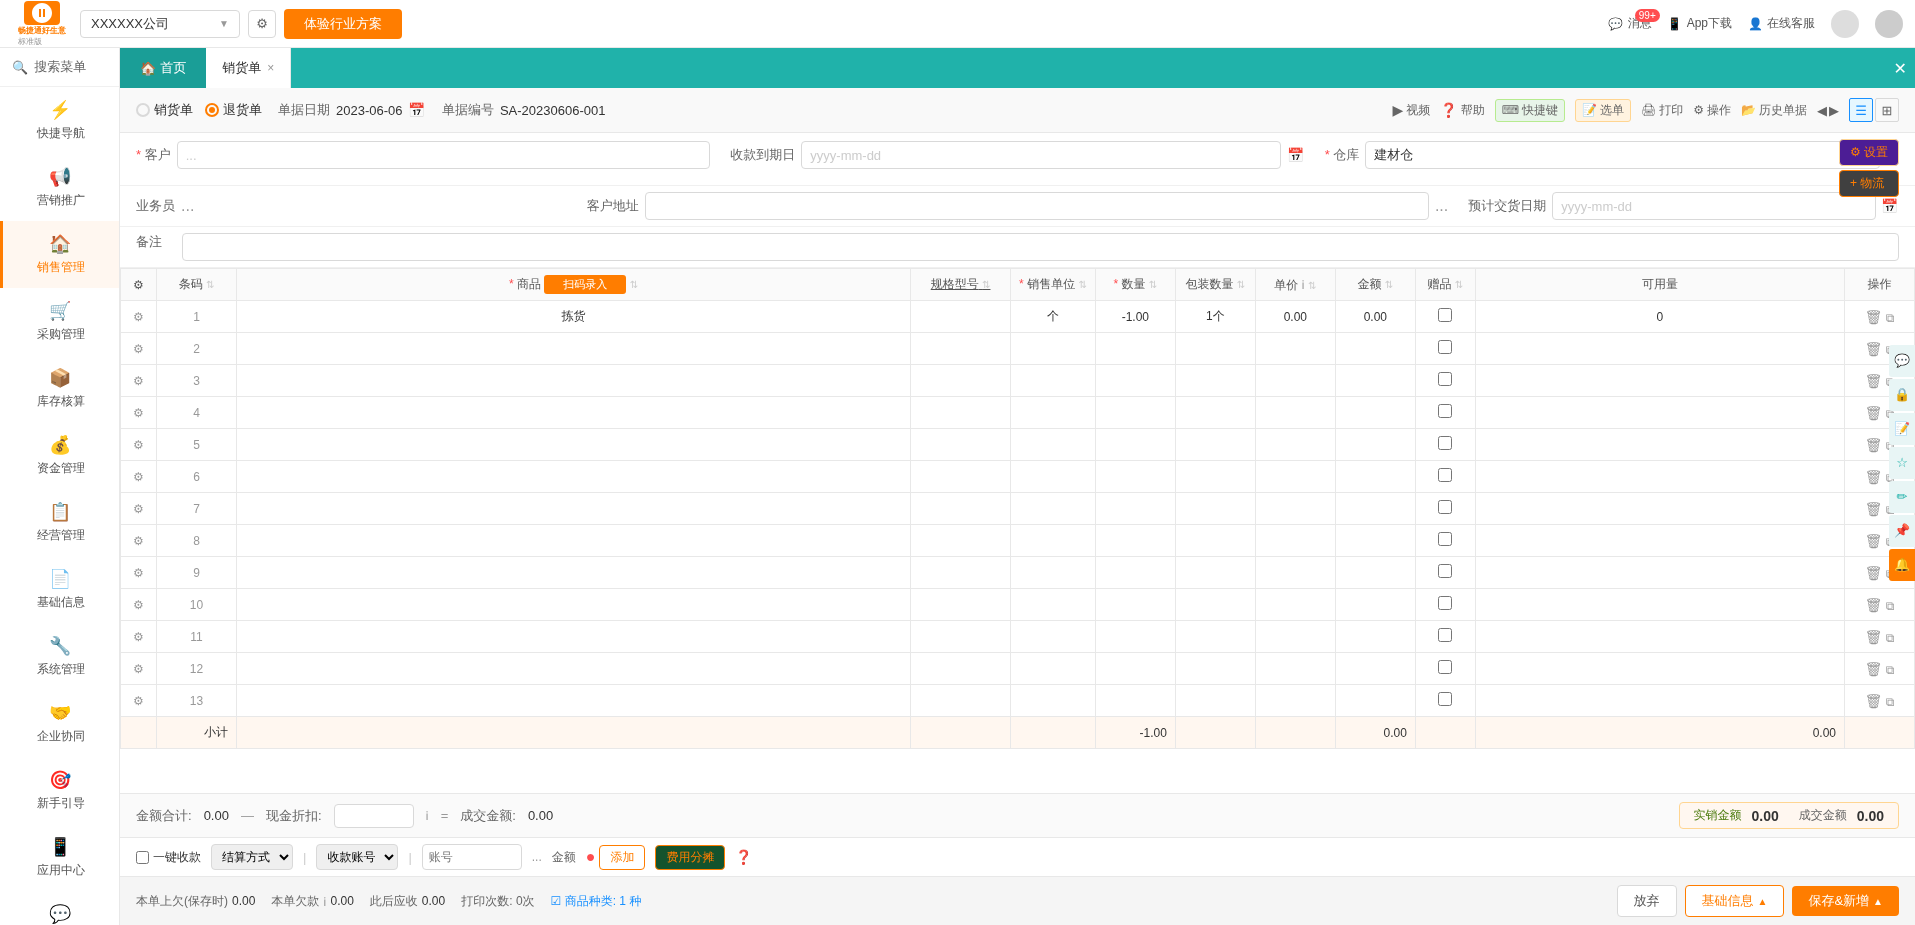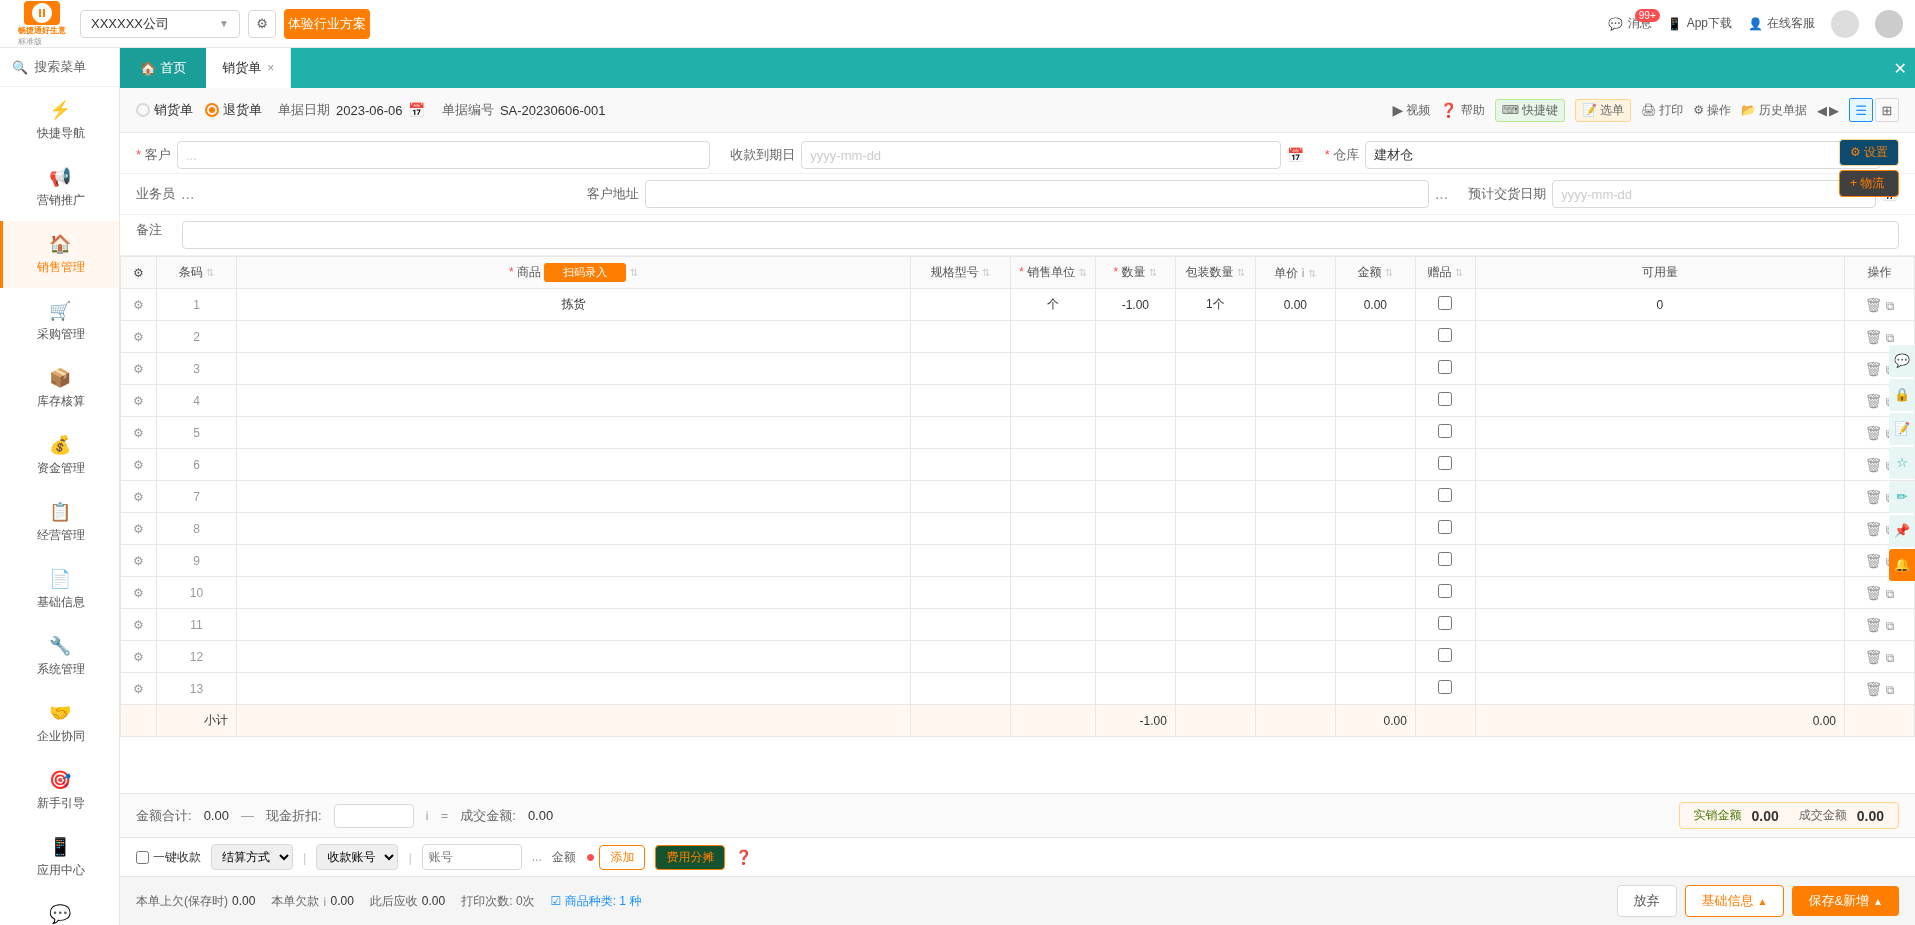--- a/index.html
+++ b/index.html
@@ -17,21 +17,21 @@
     
     .top-bar-left { display: flex; align-items: center; gap: 8px; }
     .brand-logo { width: 60px; height: 40px; display: flex; flex-direction: column; align-items: center; justify-content: center; }
     .brand-icon { width: 36px; height: 28px; background: #ff7d00; border-radius: 4px; display: flex; align-items: center; justify-content: center; }
     .brand-icon svg { width: 24px; height: 24px; }
     .brand-text { font-size: 9px; color: #666; }
     .company-selector { display: flex; align-items: center; gap: 4px; border: 1px solid #d9d9d9; border-radius: 4px; padding: 4px 10px; cursor: pointer; min-width: 160px; }
     .company-name { font-size: 13px; color: #333; flex: 1; }
     .dropdown-arrow { color: #999; font-size: 10px; }
     .gear-btn { width: 28px; height: 28px; border: 1px solid #d9d9d9; border-radius: 4px; display: flex; align-items: center; justify-content: center; cursor: pointer; color: #666; }
-    .experience-btn { background: #ff7d00; color: #fff; border: none; border-radius: 4px; padding: 6px 4px; cursor: pointer; font-size: 13px; }
+    .experience-btn { background: #ff7d00; color: #fff; border: none; border-radius: 4px; padding: 6px 20px; cursor: pointer; font-size: 13px; }
     .top-bar-right { margin-left: auto; display: flex; align-items: center; gap: 16px; }
     .top-bar-action { display: flex; align-items: center; gap: 4px; cursor: pointer; color: #555; font-size: 12px; position: relative; }
     .badge { background: #ff4d4f; color: #fff; font-size: 10px; border-radius: 8px; padding: 1px 4px; position: absolute; top: -6px; right: -8px; }
     .avatar { width: 28px; height: 28px; border-radius: 50%; background: #ddd; }
 
     
     .sidebar-search { display: flex; align-items: center; gap: 6px; padding: 10px 12px; border-bottom: 1px solid #f0f0f0; cursor: pointer; color: #666; font-size: 13px; }
     .sidebar-item { display: flex; flex-direction: column; align-items: center; justify-content: center; padding: 12px 4px; cursor: pointer; color: #555; font-size: 12px; gap: 4px; border-left: 3px solid transparent; }
     .sidebar-item.active { background: #fff7f0; color: #ff7d00; border-left-color: #ff7d00; }
     .sidebar-item .icon { font-size: 18px; }
@@ -119,21 +119,21 @@
     .btn-arrow { font-size: 10px; }
 
     
     .right-float { position: fixed; right: 0; top: 50%; transform: translateY(-50%); display: flex; flex-direction: column; gap: 2px; }
     .float-btn { width: 26px; height: 32px; background: #e8f5f5; display: flex; align-items: center; justify-content: center; cursor: pointer; color: #20b2aa; font-size: 13px; border-radius: 3px 0 0 3px; }
     .float-btn.active { background: #ff7d00; color: #fff; }
 
     .col-settings { width: 36px; }
     .col-barcode { width: 80px; }
     .col-product { min-width: 120px; }
-    .col-spec { width: 100px; }
+    .col-spec { width: 100px; text-decoration: underline; }
     .col-unit { width: 80px; }
     .col-qty { width: 80px; }
     .col-pkgqty { width: 80px; }
     .col-price { width: 80px; }
     .col-amount { width: 80px; }
     .col-gift { width: 60px; }
     .col-avail { min-width: 80px; flex: 1; }
     .col-ops { width: 70px; }
 
     .info-icon { color: #999; font-size: 12px; cursor: pointer; }
@@ -317,37 +317,37 @@
               <span style="cursor:pointer;color:#666;">◀</span>
               <span style="cursor:pointer;color:#666;">▶</span>
             </div>
             <div class="header-view-btns">
               <div class="view-btn active">☰</div>
               <div class="view-btn">⊞</div>
             </div>
           </div>
         </div>
 
-        <div class="form-fields" style="padding:8px 16px 4px 16px; position:relative;">
+        <div class="form-fields" style="padding:8px 16px 16px 16px; position:relative;">
           <div class="field-group">
             <span class="field-label"><span class="required-star">*</span> 客户</span>
             <div class="field-input" style="color:#ccc;">...</div>
           </div>
           <div class="field-group">
             <span class="field-label">收款到期日</span>
             <div class="field-input" style="color:#ccc;">yyyy-mm-dd</div>
             <span class="calendar-icon">📅</span>
           </div>
           <div class="field-group">
             <span class="field-label"><span class="required-star">*</span> 仓库</span>
             <div class="field-input has-value">建材仓</div>
             <span class="field-ellipsis">...</span>
           </div>
           <div style="position:absolute;right:16px;top:6px;display:flex;flex-direction:column;gap:4px;">
-            <button class="side-btn" style="background:#0c4a6e;color:#ff7d00;border:1px solid #ffd591;">⚙ 设置</button>
+            <button class="side-btn" style="background:#4c1d95;color:#ff7d00;border:1px solid #ffd591;">⚙ 设置</button>
             <button class="side-btn" style="background:#404040;color:#ff7d00;border:1px solid #ff7d00;">+ 物流</button>
           </div>
         </div>
 
         <div class="form-fields-row2">
           <div class="field-group">
             <span class="field-label">业务员</span>
             <span class="field-ellipsis">...</span>
           </div>
           <div class="field-group" style="flex:2;">

